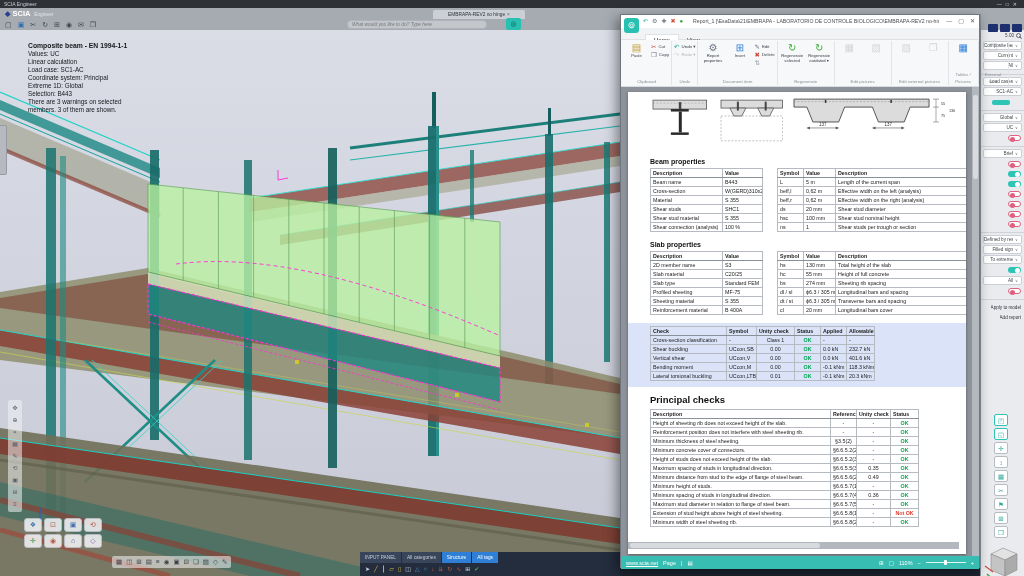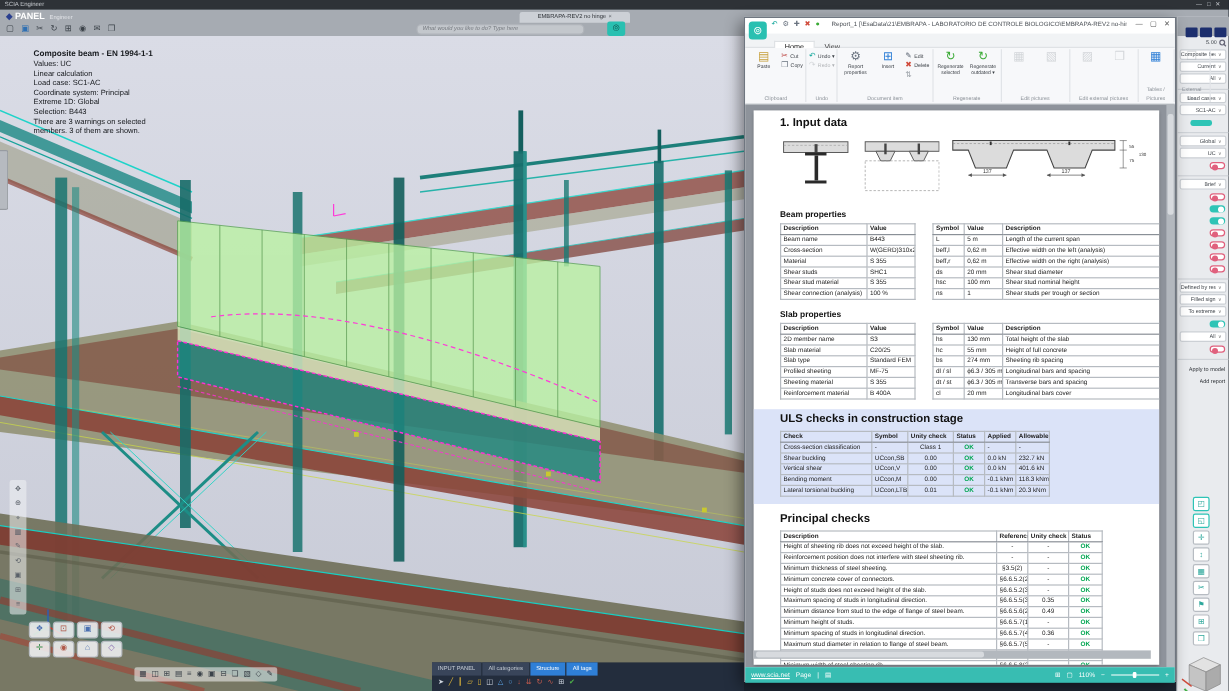--- a/index.html
+++ b/index.html
@@ -128,21 +128,21 @@
 <div id="app">
 
   <div id="os-titlebar">
     <span>SCIA Engineer</span>
     <span id="os-buttons"><span>—</span><span>□</span><span>✕</span></span>
   </div>
 
   <div id="appbar">
     <div id="logo">
       <span class="diamond">◆</span>
-      <span>PANEL</span>
+      <span>SCIA</span>
       <span class="edition">Engineer</span>
     </div>
     <div id="project-tab"><span>EMBRAPA-REV2 no hinge</span><span class="x">×</span></div>
     <div id="main-toolbar">
         <span class="mi" style="color: rgb(60, 67, 74);">▢</span>
         <span class="mi" style="color: rgb(47, 111, 178);">▣</span>
         <span class="mi" style="color: rgb(60, 67, 74);">✂</span>
         <span class="mi" style="color: rgb(60, 67, 74);">↻</span>
         <span class="mi" style="color: rgb(60, 67, 74);">⊞</span>
         <span class="mi" style="color: rgb(60, 67, 74);">◉</span>
@@ -461,21 +461,20 @@
               <span class="rglyph" style="color: rgb(154, 160, 166);">❐</span>
               <span class="rlab"></span>
             </div>
           </div>
           <div class="rgl">External files</div>
         </div>
       </div>
 
     <div id="rw-doc">
       <div id="page">
-        <div class="s1">1. Input data</div>
 
         <div class="diagrams">
           <svg width="58" height="48" viewBox="0 0 58 48">
             <rect x="1" y="5" width="54" height="9" fill="#dcdcdc" stroke="#555" stroke-width="0.8"></rect>
             <line x1="1" y1="8" x2="55" y2="8" stroke="#999" stroke-width="0.5" stroke-dasharray="2 1.5"></line>
             <rect x="27" y="7" width="2.5" height="7" fill="#444"></rect>
             <rect x="19" y="14" width="18" height="2.5" fill="#2a2a2a"></rect>
             <rect x="27" y="16.5" width="3" height="21" fill="#2a2a2a"></rect>
             <rect x="19" y="37.5" width="18" height="2.5" fill="#2a2a2a"></rect>
           </svg>
@@ -666,21 +665,20 @@
                     <td>cl</td>
                     <td>20 mm</td>
                     <td>Longitudinal bars cover</td>
                   </tr>
                 </tbody>
             </table>
           </div>
         </div>
 
         <div class="uls-band">
-          <div class="s2">ULS checks in construction stage</div>
           <table class="tU">
             <thead>
                 <tr>
                   <th>Check</th>
                   <th>Symbol</th>
                   <th>Unity check</th>
                   <th>Status</th>
                   <th>Applied</th>
                   <th>Allowable</th>
                 </tr>

